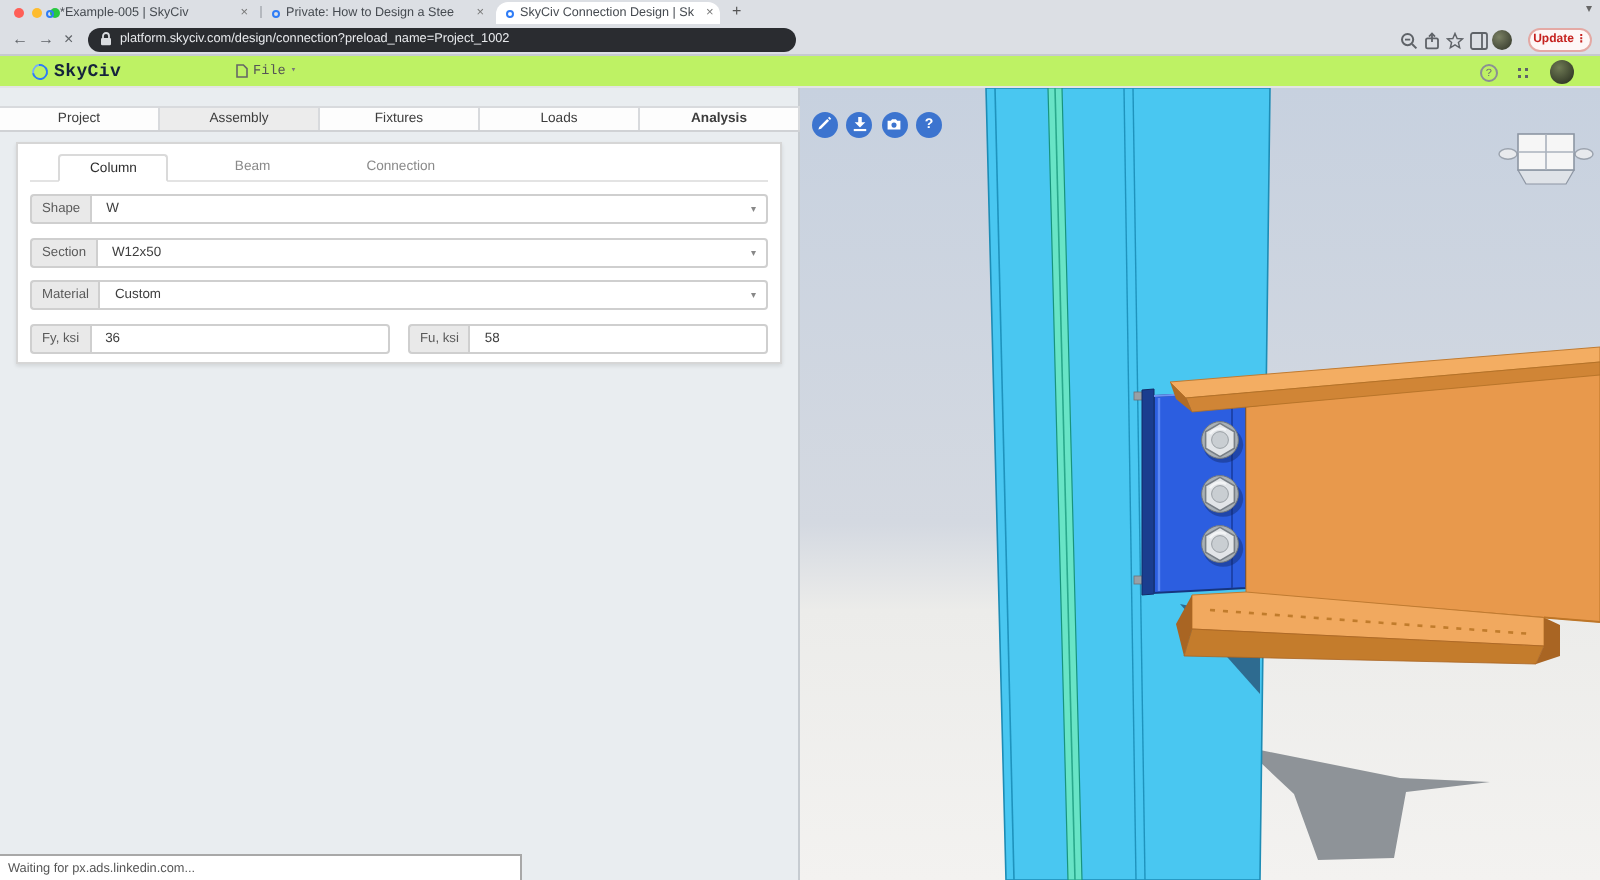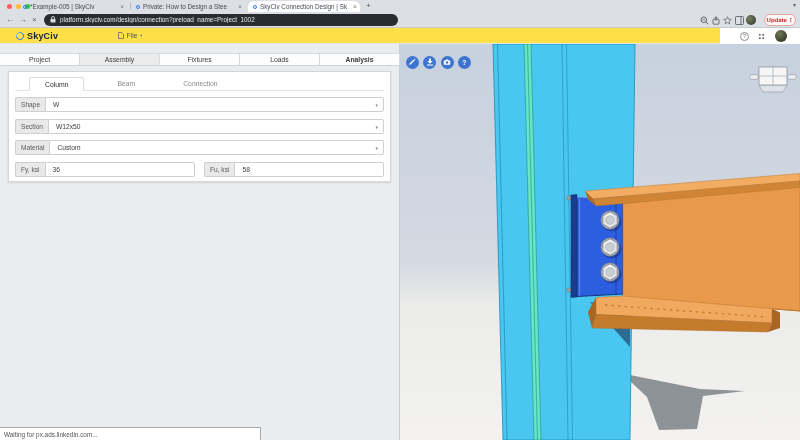--- a/index.html
+++ b/index.html
@@ -29,22 +29,22 @@
   .url{font-size:6.4px;color:#e8eaed;white-space:nowrap;overflow:hidden;}
   .obicon{position:absolute;top:4px;}
   .avatar-b{position:absolute;left:746px;top:3px;width:10px;height:10px;border-radius:50%;
     background:radial-gradient(circle at 35% 35%,#7a8063,#2e3226);}
   .update{position:absolute;left:764px;top:2px;width:32px;height:11.5px;border:1px solid #e4a9a4;
     border-radius:6px;display:flex;align-items:center;justify-content:center;gap:1px;
     font-size:6px;color:#c5221f;font-weight:bold;background:#fdf7f7;}
   .update .dots{font-size:5.5px;}
 
   
-  .appbar{position:absolute;left:0;top:28px;width:720px;height:16px;background:#fde047;
-    border-bottom:1px solid #e4e4e4;}
+  .appbar{position:absolute;left:0;top:28px;width:800px;height:16px;background:#bef264;
+    border-bottom:1px solid #e4e4e4;font-family:Liberation Mono, monospace;}
   .logo{position:absolute;left:16px;top:2.5px;display:flex;align-items:center;gap:3px;}
   .logo-swirl{width:8px;height:8px;border:1.6px solid #2f7cf6;border-radius:50%;
     border-left-color:#77aefc;transform:rotate(35deg);}
   .logo-text{font-size:9px;font-weight:bold;color:#15233c;letter-spacing:.2px;}
   .filemenu{position:absolute;left:118px;top:3.5px;display:flex;align-items:center;gap:2.5px;
     font-size:6.8px;color:#555;}
   .filemenu .caret{font-size:4.5px;color:#777;}
   .help-circ{position:absolute;left:740px;top:3.5px;width:9px;height:9px;border:1px solid #8b8f94;
     border-radius:50%;font-size:5.5px;color:#6a6e72;display:flex;align-items:center;justify-content:center;}
   .gridicon{position:absolute;left:758px;top:4.5px;width:7px;height:7px;

